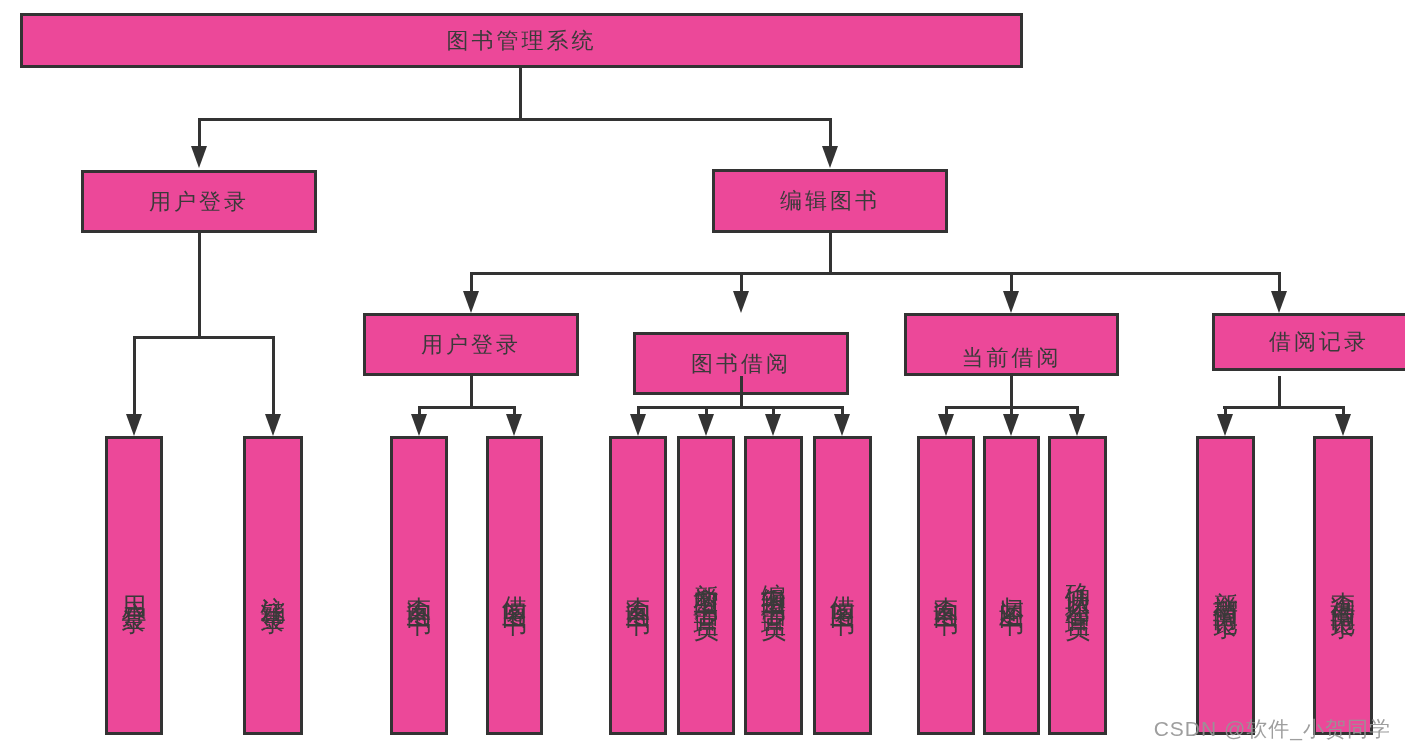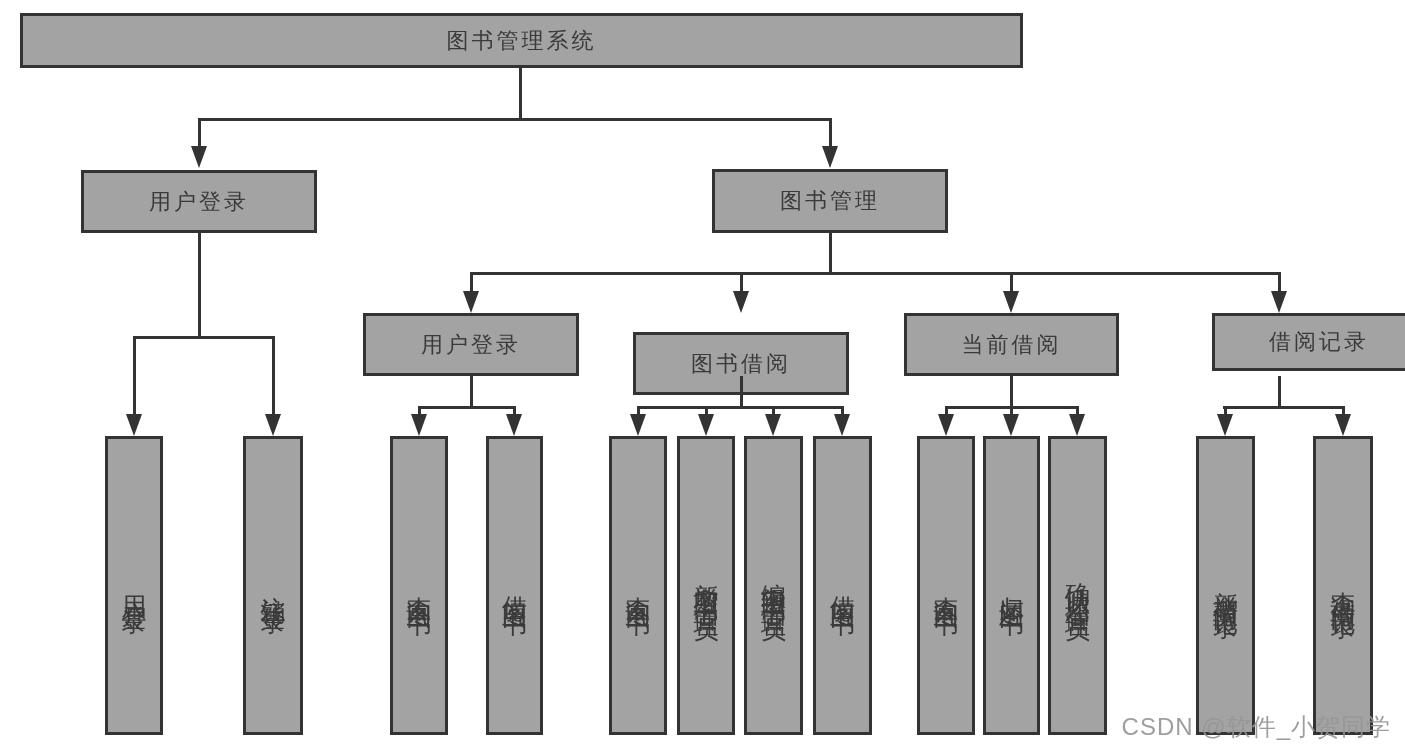--- a/index.html
+++ b/index.html
@@ -1,63 +1,63 @@
 <!DOCTYPE html>
 <html><head>
 <meta charset="utf-8">
 <style>
   html,body{margin:0;padding:0;background:#fff;}
   #canvas{
     position:relative;width:1405px;height:747px;background:#fff;overflow:hidden;
     font-family:"Liberation Sans","DejaVu Sans",sans-serif;
   }
   .box{
-    position:absolute;box-sizing:border-box;border:3px solid #333;background:#a3a3a3;
+    position:absolute;box-sizing:border-box;border:3px solid #333;background:#ec4899;
     display:flex;align-items:center;justify-content:center;
   }
   .hl{font-size:22px;letter-spacing:3px;color:#3a3a3a;white-space:nowrap;}
   .vl{
     writing-mode:vertical-rl;text-orientation:mixed;
     font-size:25px;letter-spacing:5px;color:#3a3a3a;line-height:1;
   }
   .ln{position:absolute;background:#333;}
   .ar{position:absolute;width:3px;background:#333;}
   .ar::after{
     content:"";position:absolute;left:-7px;top:100%;width:0;height:0;
     border-left:8.5px solid transparent;border-right:8.5px solid transparent;
     border-top:22px solid #333;
   }
   .wm{
-    position:absolute;right:14px;bottom:4px;font-size:24px;letter-spacing:1px;
+    position:absolute;right:14px;bottom:4px;font-size:21px;letter-spacing:1px;
     color:rgba(150,150,150,0.92);white-space:nowrap;z-index:5;
   }
 </style>
 </head>
 <body>
 
 <div id="canvas">
 
   <div class="box" style="left:20px;top:13px;width:1003px;height:55px;">
     <span class="hl">图书管理系统</span>
   </div>
 
   <div class="box" style="left:81px;top:170px;width:236px;height:63px;">
     <span class="hl">用户登录</span>
   </div>
   <div class="box" style="left:712px;top:169px;width:236px;height:64px;">
-    <span class="hl">图书管理</span>
+    <span class="hl">编辑图书</span>
   </div>
 
   <div class="box" style="left:363px;top:313px;width:216px;height:63px;">
     <span class="hl">用户登录</span>
   </div>
   <div class="box" style="left:633px;top:313px;width:216px;height:63px;margin-top:19px;">
     <span class="hl">图书借阅</span>
   </div>
-  <div class="box" style="left:904px;top:313px;width:215px;height:63px;">
+  <div class="box" style="left:904px;top:313px;width:215px;height:63px;align-items:flex-end;">
     <span class="hl">当前借阅</span>
   </div>
   <div class="box" style="left:1212px;top:313px;width:214px;height:58px;">
     <span class="hl">借阅记录</span>
   </div>
 
   <div class="box" style="left:105px;top:436px;width:58px;height:299px;">
     <span class="vl">用户登录</span>
   </div>
   <div class="box" style="left:243px;top:436px;width:60px;height:299px;">

